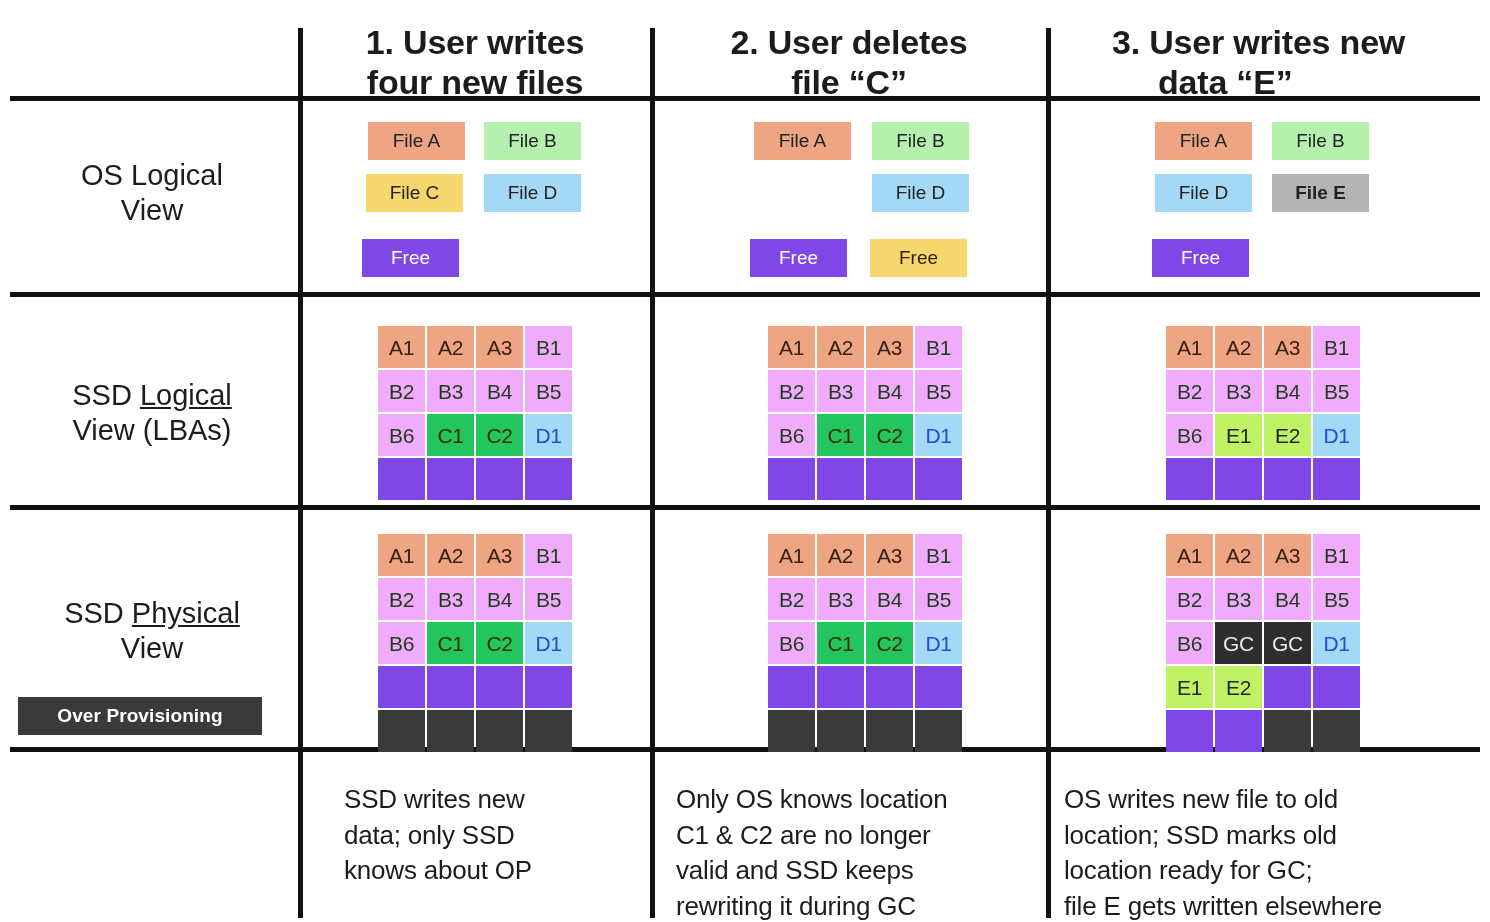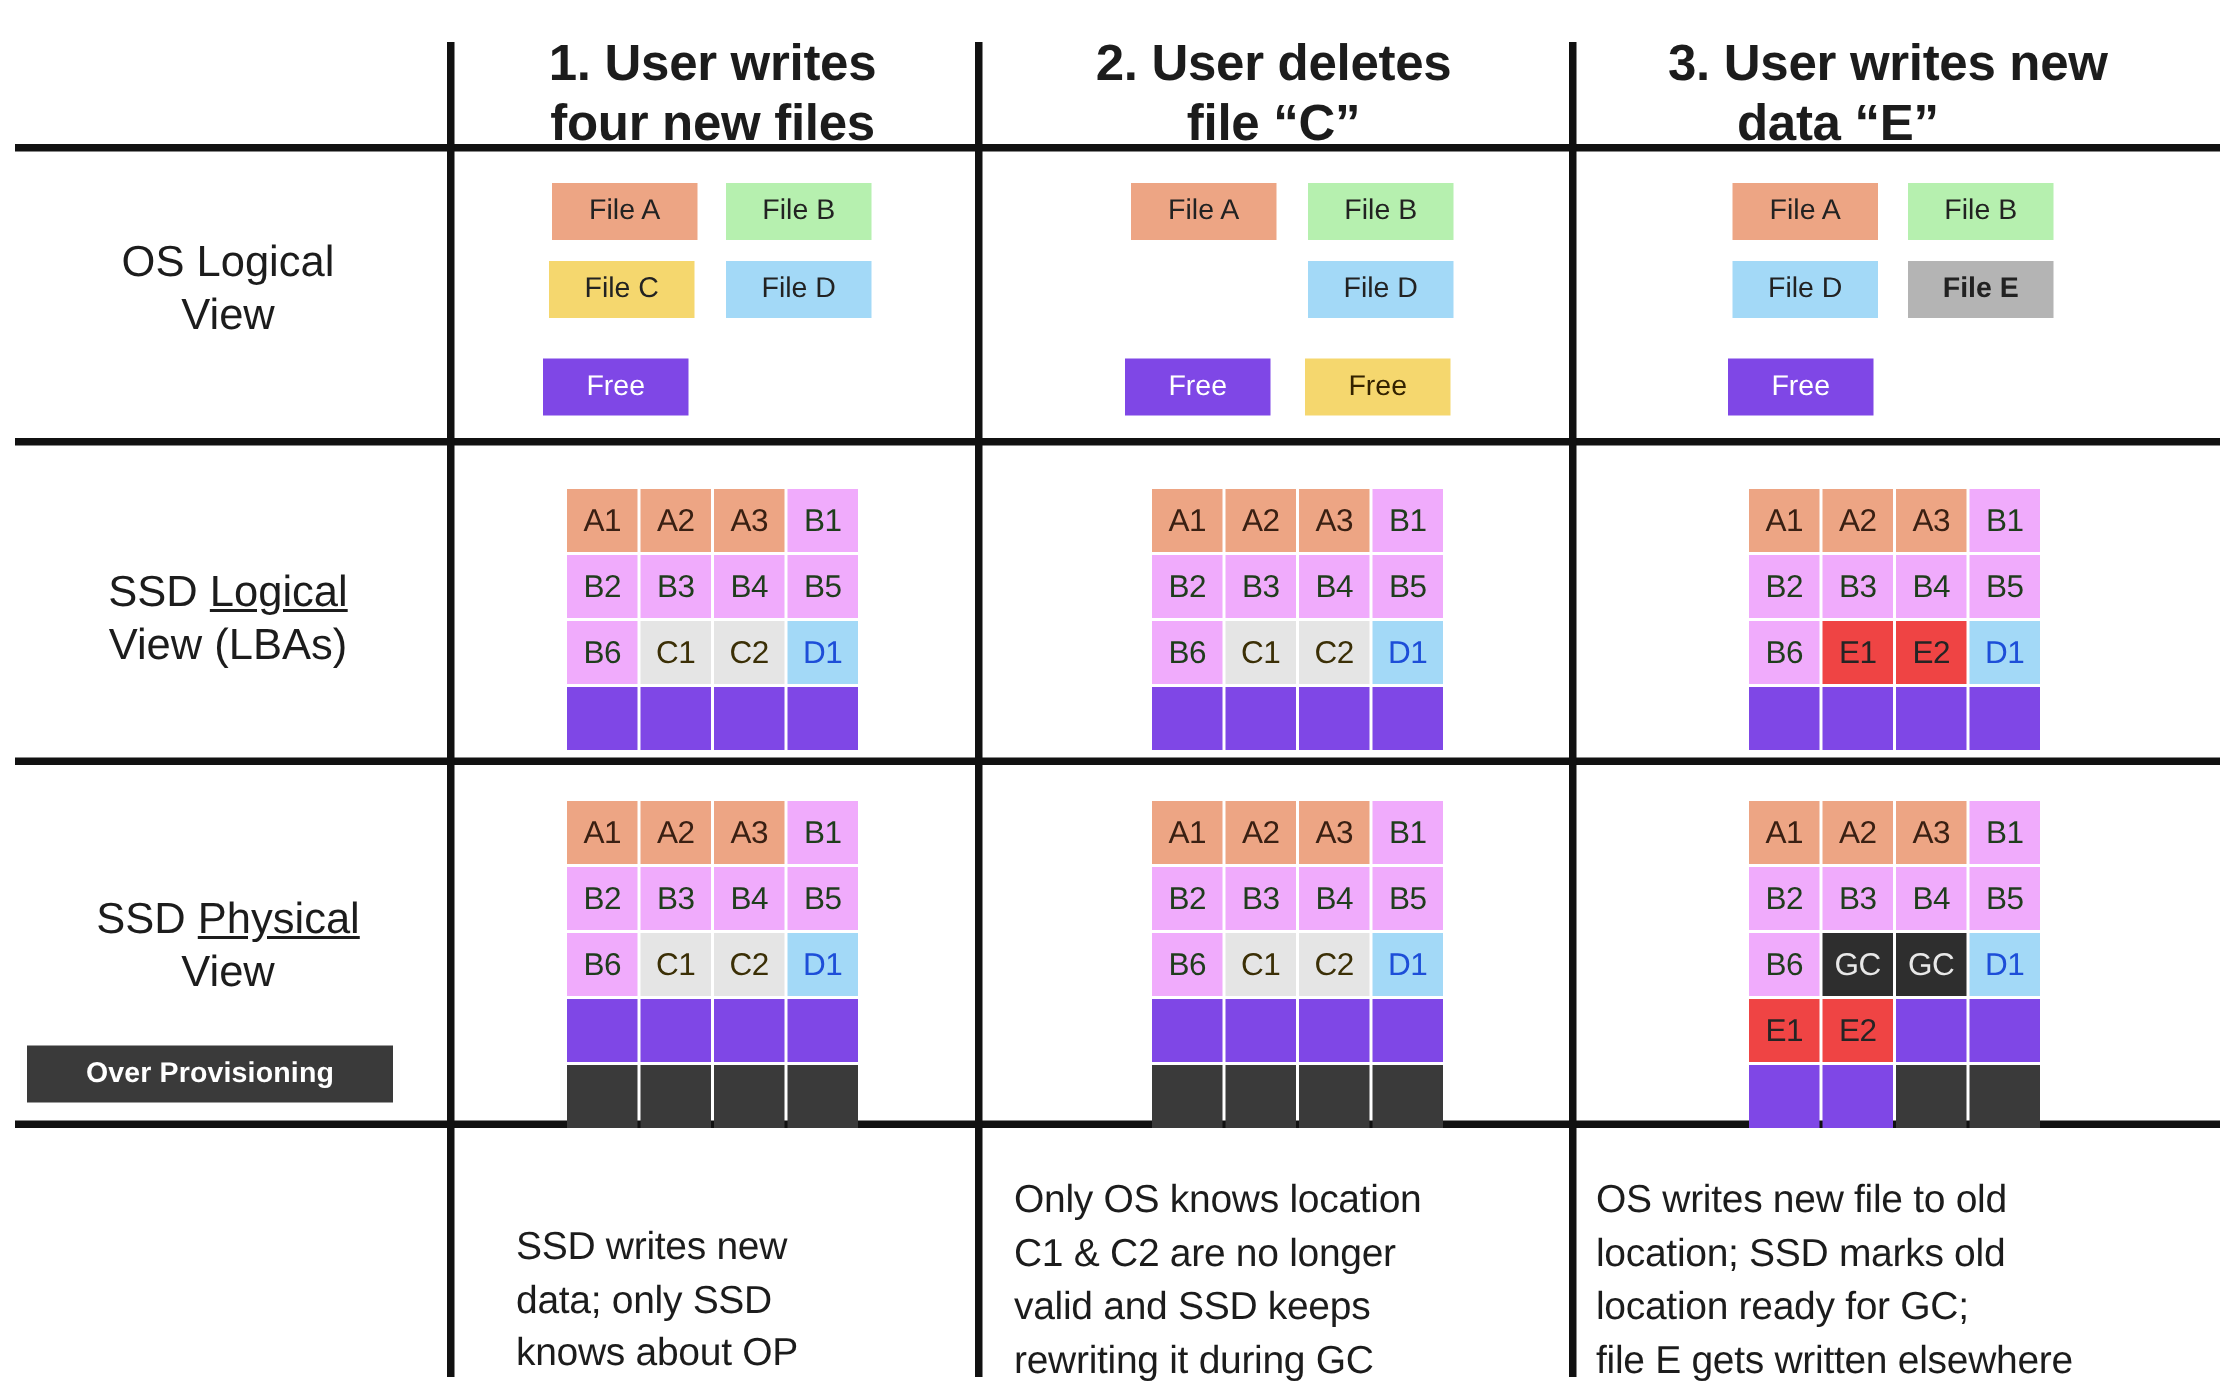--- a/index.html
+++ b/index.html
@@ -108,23 +108,23 @@
     display: flex;
     align-items: center;
     justify-content: center;
     font-size: 21px;
     line-height: 1;
     color: #203020;
     letter-spacing: -0.3px;
   }
   .cell.k-a  { background: #eda584; color: #3a2013; }
   .cell.k-b  { background: #f0abfc; color: #1f3d1c; }
-  .cell.k-c  { background: #e5e5e5; color: #3b2f06; }
+  .cell.k-c  { background: #22c55e; color: #3b2f06; }
   .cell.k-d  { background: #a3d9f7; color: #1d4ed8; }
-  .cell.k-e  { background: #ef4444; color: #242424; }
+  .cell.k-e  { background: #bef264; color: #242424; }
   .cell.k-fr { background: #7f47e6; }
   .cell.k-op { background: #3a3a3a; }
   .cell.k-gc { background: #2e2e2e; color: #e8e8e8; }
 
   
   .caption {
     position: absolute;
     top: 782px;
     font-size: 26px;
     line-height: 1.37;
@@ -328,21 +328,21 @@
       <div class="cell k-e">E1</div>
       <div class="cell k-e">E2</div>
       <div class="cell k-fr"></div>
       <div class="cell k-fr"></div>
       <div class="cell k-fr"></div>
       <div class="cell k-fr"></div>
       <div class="cell k-op"></div>
       <div class="cell k-op"></div>
     </div>
 
-  <div class="caption" style="left:344px; width:300px;margin-top:31px;">
+  <div class="caption" style="left:344px; width:300px;">
       <div>SSD writes new</div>
       <div>data; only SSD</div>
       <div>knows about OP</div>
     </div>
   <div class="caption" style="left:676px; width:370px;">
       <div>Only OS knows location</div>
       <div>C1 &amp;  C2 are no longer</div>
       <div>valid and SSD keeps</div>
       <div>rewriting it during GC</div>
     </div>

